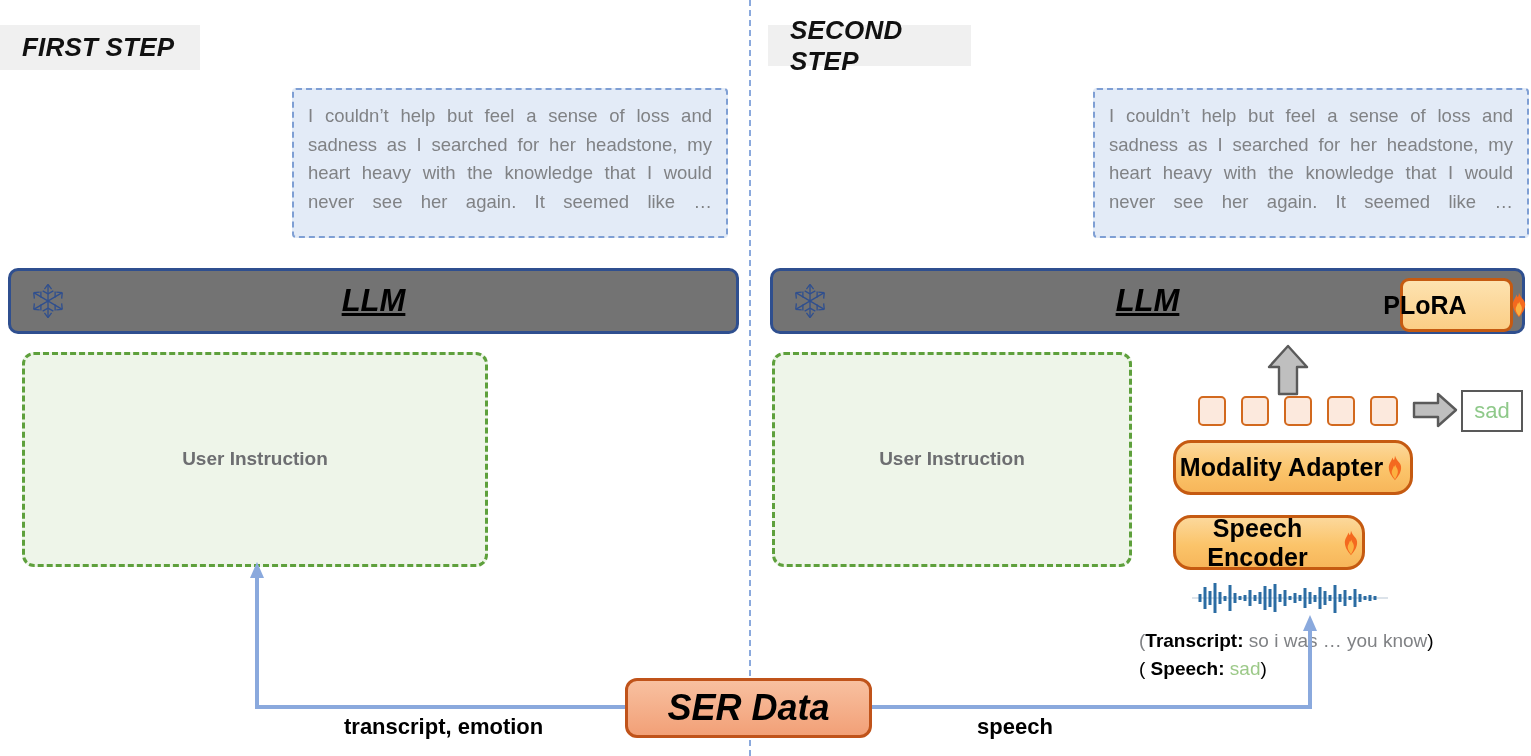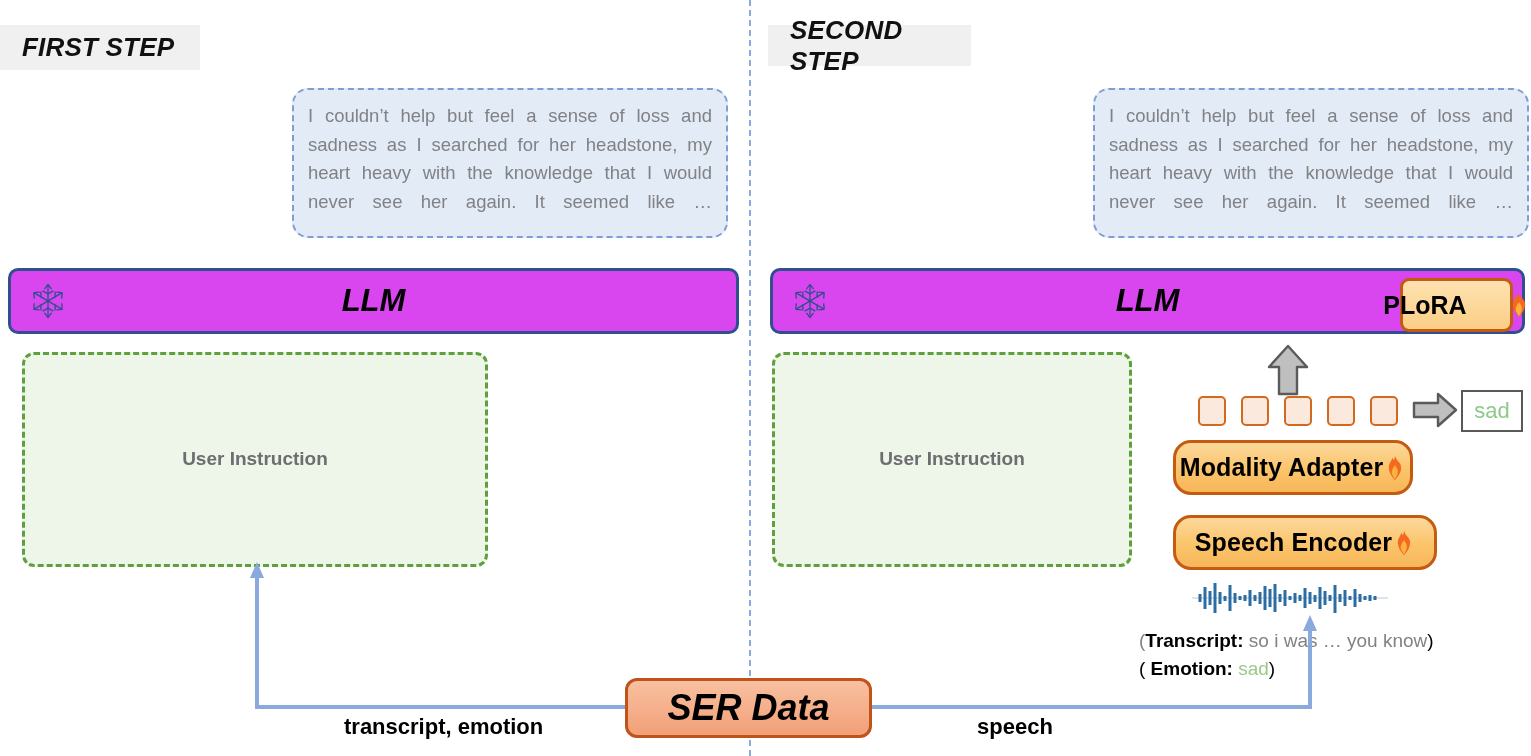--- a/index.html
+++ b/index.html
@@ -5,27 +5,27 @@
   html,body{margin:0;padding:0;background:#ffffff;}
   body{width:1531px;height:756px;position:relative;overflow:hidden;
        font-family:"Liberation Sans","DejaVu Sans",sans-serif;}
   .abs{position:absolute;box-sizing:border-box;}
 
   
   .step-chip{background:#f0f0f0;display:flex;align-items:center;padding-left:22px;
              font-style:italic;font-weight:bold;font-size:26px;color:#111;letter-spacing:.2px;}
 
   
-  .gen-box{border:2px dashed #7f9fd4;border-radius:16px;background:#e3ebf7;
+  .gen-box{border:2px dashed #7f9fd4;border-radius:4px;background:#e3ebf7;
            padding:12px 14px 11px 14px;color:#808285;font-size:18.5px;line-height:1.55;
            text-align:justify;text-align-last:justify;}
 
   
-  .llm-bar{border:3px solid #2f4f8f;border-radius:10px;background:#d946ef;
-           display:flex;align-items:center;}
+  .llm-bar{border:3px solid #2f4f8f;border-radius:10px;background:#737373;
+           display:flex;align-items:center;text-decoration:underline;}
   .llm-label{flex:1;text-align:center;font-style:italic;font-weight:bold;font-size:31px;color:#000;}
   .snow{position:absolute;left:18px;top:50%;transform:translateY(-50%);width:38px;height:38px;}
 
   
   .instr-box{border:3px dashed #5ea03c;border-radius:12px;background:#eef5e9;
              display:flex;flex-direction:column;justify-content:center;}
   .instr-title{font-weight:bold;font-size:19px;color:#6d6e71;text-align:center;margin-bottom:2px;}
   .instr-body{font-size:20.5px;line-height:1.42;color:#808285;}
   .red{color:#ff0000;}
 
@@ -161,21 +161,21 @@
 <div class="abs mod-box" style="left:1173px;top:440px;width:240px;height:55px;">
   <span>Modality Adapter</span>
   <span class="flame">
     <svg viewBox="0 0 24 30" width="22" height="26">
       <path d="M12 1 C14 8 20 9 19 16 C18.4 22 14.5 26 12 29 C9.5 26 5.6 22 5 16 C4.3 10 8 8 9 3 C10.4 6 11 8 12 1 Z" fill="#f4691f"></path>
       <path d="M12.2 11 C13.4 15 16 16.5 15.2 20.5 C14.6 24 13 26.3 12 28 C11 26.3 8.6 24 8.2 20.5 C7.8 17.4 10 15.6 10.6 12.6 C11.2 14.2 11.6 13.6 12.2 11 Z" fill="#fcb040"></path>
     </svg>
   </span>
 </div>
 
-<div class="abs mod-box" style="left:1173px;top:515px;width:264px;height:55px;">
+<div class="abs mod-box" style="left:1173px;top:515px;width:192px;height:55px;">
   <span>Speech Encoder</span>
   <span class="flame">
     <svg viewBox="0 0 24 30" width="22" height="26">
       <path d="M12 1 C14 8 20 9 19 16 C18.4 22 14.5 26 12 29 C9.5 26 5.6 22 5 16 C4.3 10 8 8 9 3 C10.4 6 11 8 12 1 Z" fill="#f4691f"></path>
       <path d="M12.2 11 C13.4 15 16 16.5 15.2 20.5 C14.6 24 13 26.3 12 28 C11 26.3 8.6 24 8.2 20.5 C7.8 17.4 10 15.6 10.6 12.6 C11.2 14.2 11.6 13.6 12.2 11 Z" fill="#fcb040"></path>
     </svg>
   </span>
 </div>
 
 <div class="abs" style="left:1192px;top:578px;width:196px;height:40px;">
@@ -219,21 +219,21 @@
       <line x1="178" y1="17" x2="178" y2="23"></line>
       <line x1="183" y1="18" x2="183" y2="22"></line>
     </g>
   </svg>
 </div>
 
 <div class="abs meta-line" style="left:1139px;top:630px;">
   <span>(</span><b>Transcript:</b><span> so i was … you know</span><span style="color:#000">)</span>
 </div>
 <div class="abs meta-line" style="left:1139px;top:658px;color:#000;">
-  <span>( </span><b>Emotion:</b><span class="green-txt"> sad</span><span>)</span>
+  <span>( </span><b>Speech:</b><span class="green-txt"> sad</span><span>)</span>
 </div>
 
 <svg class="abs" style="left:0;top:0;width:1531px;height:756px;pointer-events:none;">
 
   <path d="M625 707 L257 707 L257 572" fill="none" stroke="#8aa9dd" stroke-width="4"></path>
   <path d="M257 562 L250 578 L264 578 Z" fill="#8aa9dd"></path>
 
   <path d="M872 707 L1310 707 L1310 625" fill="none" stroke="#8aa9dd" stroke-width="4"></path>
   <path d="M1310 615 L1303 631 L1317 631 Z" fill="#8aa9dd"></path>
 </svg>

